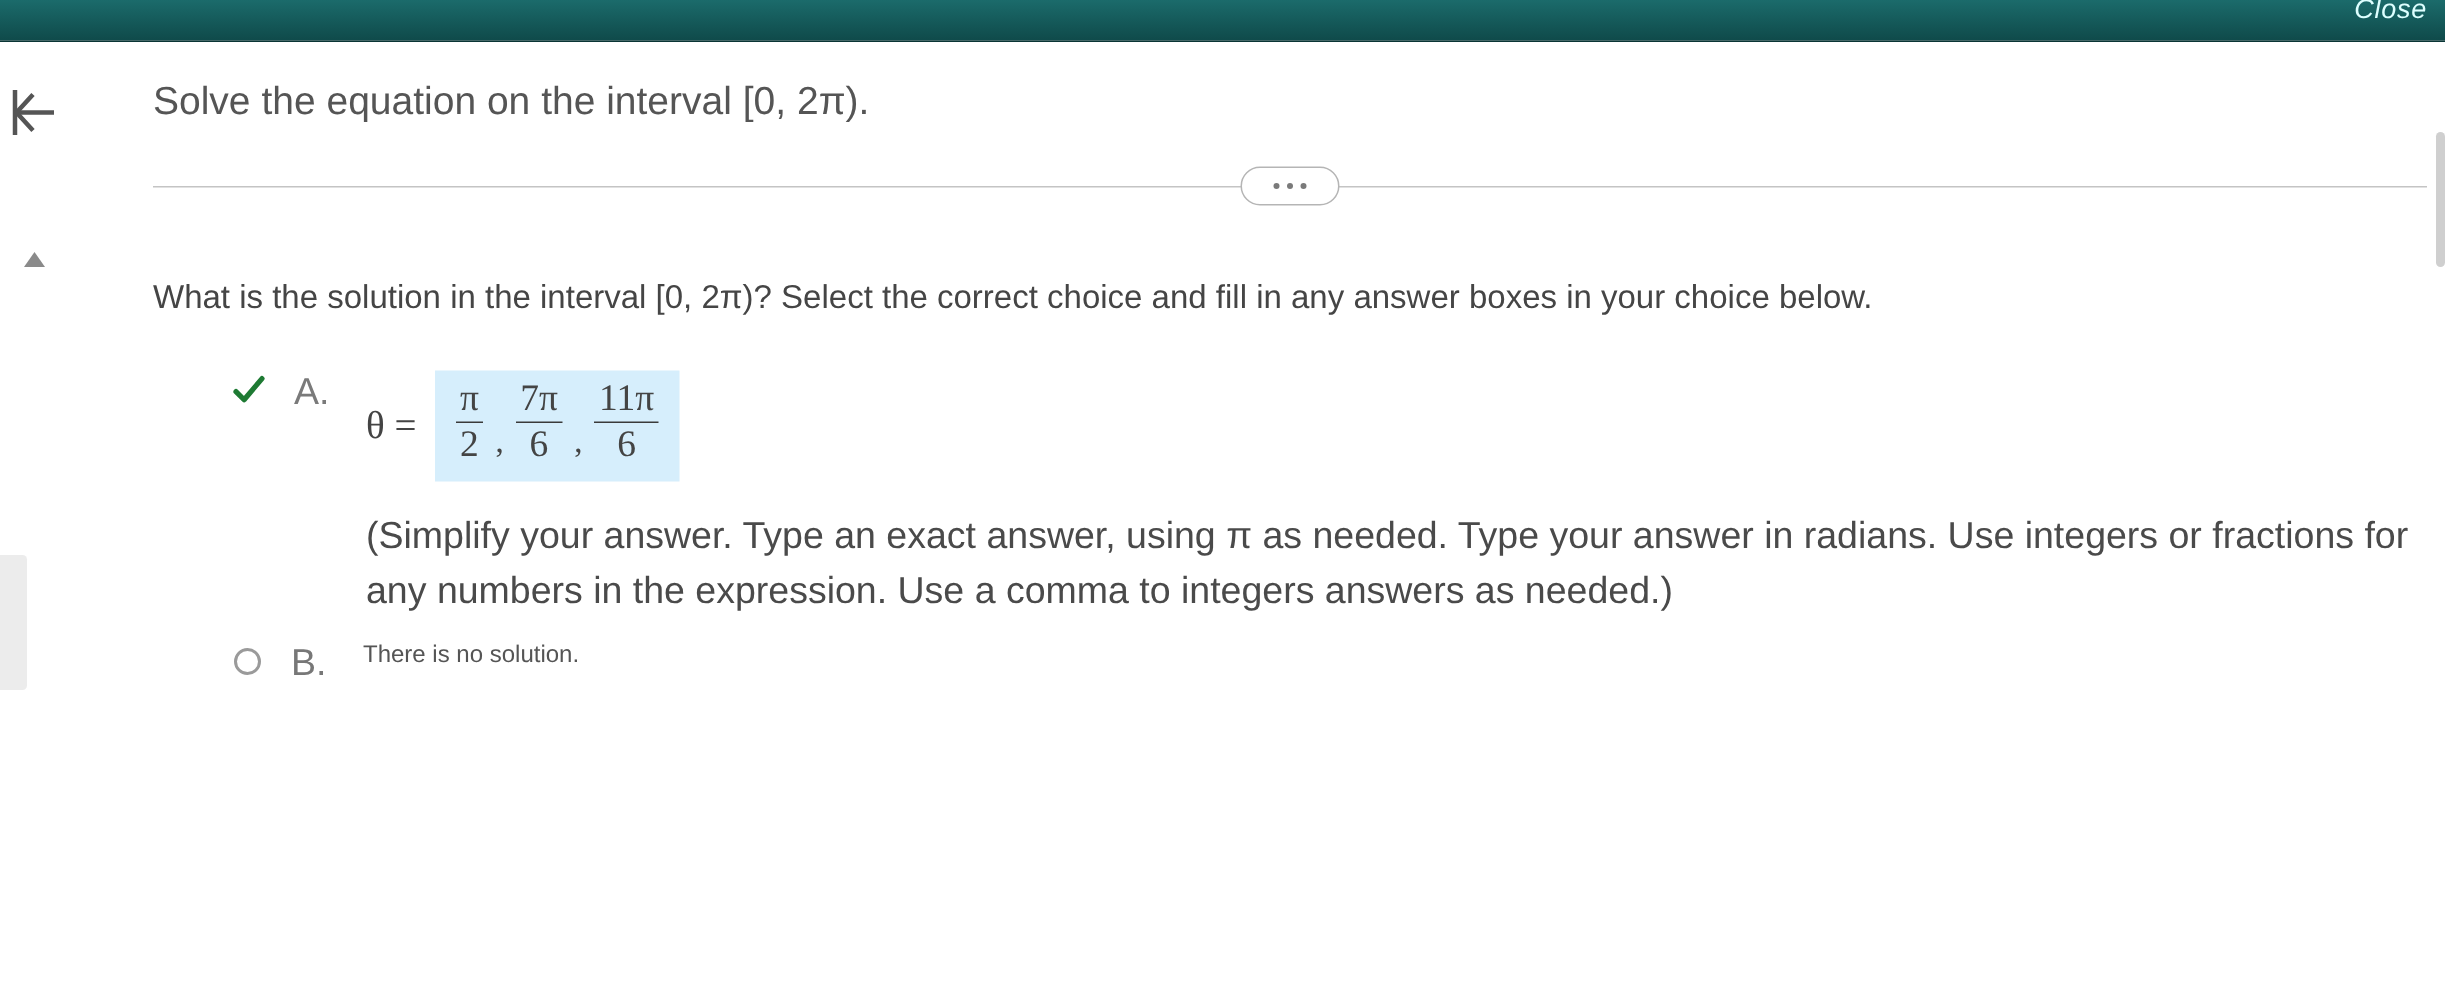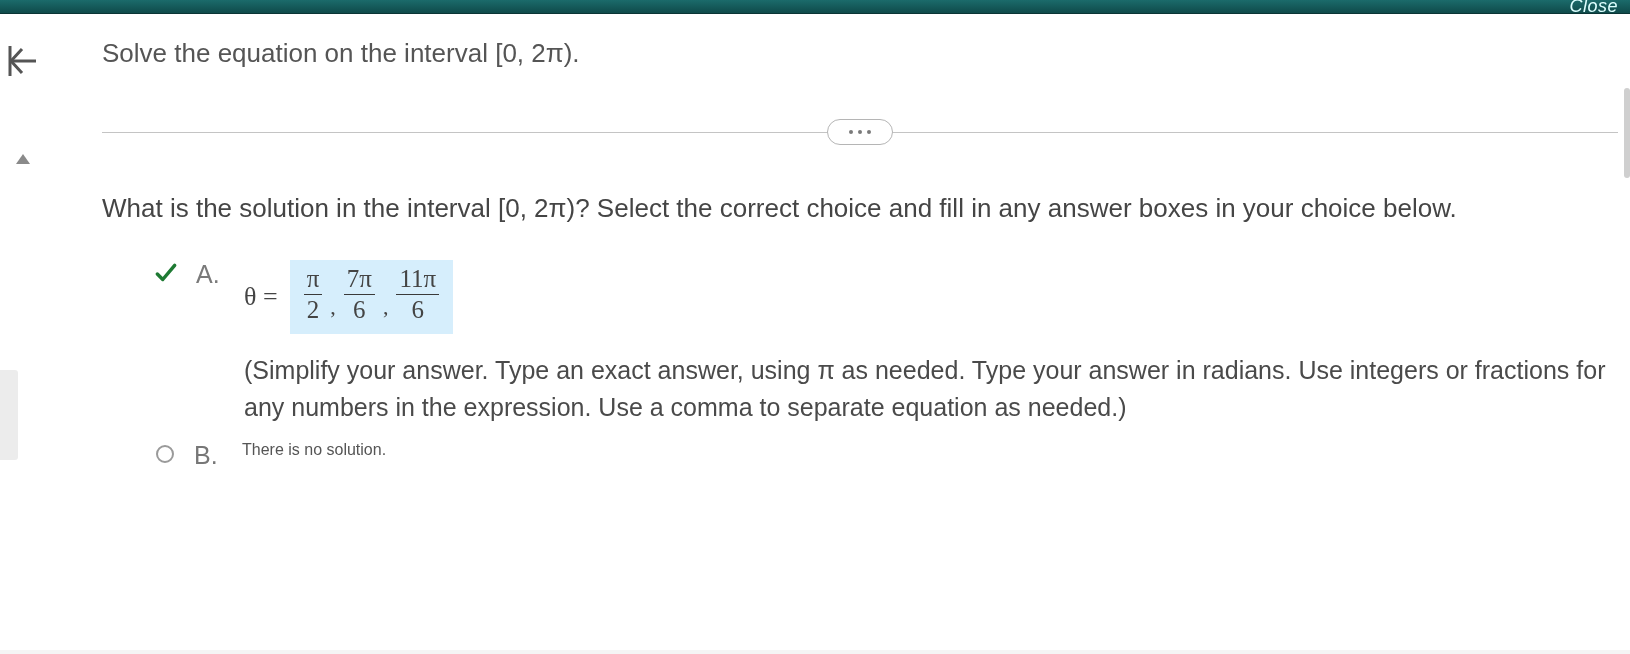--- a/index.html
+++ b/index.html
@@ -1,18 +1,18 @@
 <!DOCTYPE html>
 <html><head>
 <meta charset="utf-8">
 <style>
   * { box-sizing: border-box; margin: 0; padding: 0; }
   html, body { width: 1630px; height: 654px; font-family: Arial, Helvetica, sans-serif; background: #f5f5f5; overflow: hidden; }
   .topbar {
-    width: 100%; height: 14px;
+    width: 100%; height: 28px;
     background: linear-gradient(180deg, #1b6b6b 0%, #0f4a4a 100%);
     border-bottom: 1px solid #0a3535;
     position: relative;
     text-align: center;
   }
   .close-stub {
     position: absolute; right: 12px; top: -4px;
     color: #dff; font-size: 18px; font-style: italic; font-weight: 500;
     letter-spacing: 0.5px;
   }
@@ -39,21 +39,21 @@
     width: 0; height: 0;
     border-left: 7px solid transparent;
     border-right: 7px solid transparent;
     border-bottom: 10px solid #8a8a8a;
     cursor: pointer;
   }
   .content {
     flex: 1; padding: 24px 0 0 56px;
     color: #3f3f3f;
   }
-  .problem-stem { font-size: 26px; color: #555; margin-bottom: 46px; }
+  .problem-stem { font-size: 26px; color: #555; margin-bottom: 24px; }
   .equation {
     font-size: 27px; color: #555;
     margin-left: 46px; margin-bottom: 40px;
     letter-spacing: 0.4px;
   }
   .equation sup { font-size: 16px; vertical-align: super; }
   .divider-wrap {
     position: relative;
     height: 34px;
     margin: 0 12px 44px 0;
@@ -67,21 +67,21 @@
     position: absolute; left: 50%; top: 50%;
     transform: translate(-50%, -50%);
     background: #fff;
     border: 1px solid #b5b5b5;
     border-radius: 14px;
     width: 66px; height: 26px;
     display: flex; align-items: center; justify-content: center;
     gap: 5px; cursor: pointer;
   }
   .pill .dot { width: 4px; height: 4px; background: #7a7a7a; border-radius: 50%; }
-  .question { font-size: 26px; color: #454545; margin-bottom: 36px; padding-right: 6px; }
+  .question { font-size: 22px; color: #454545; margin-bottom: 36px; padding-right: 6px; }
   .choices { margin-left: 54px; }
   .choice-row { display: flex; align-items: flex-start; gap: 20px; margin-bottom: 14px; }
   .radio-a {
     width: 20px; height: 20px; border-radius: 50%;
     position: relative; margin-top: 6px;
     flex-shrink: 0;
   }
   .radio-a .check {
     position: absolute; left: -3px; top: -6px;
     width: 26px; height: 26px; color: #1e7a33;
@@ -189,21 +189,21 @@
                 <span class="den">6</span>
               </span>
               <span class="comma">,</span>
               <span class="frac">
                 <span class="num">11π</span>
                 <span class="bar"></span>
                 <span class="den">6</span>
               </span>
             </span>
           </div>
-          <div class="hint">(Simplify your answer. Type an exact answer, using π as needed. Type your answer in radians. Use integers or fractions for any numbers in the expression. Use a comma to separate equation as needed.)</div>
+          <div class="hint">(Simplify your answer. Type an exact answer, using π as needed. Type your answer in radians. Use integers or fractions for any numbers in the expression. Use a comma to integers answers as needed.)</div>
         </div>
       </div>
 
       <div class="choice-row" style="margin-top:14px">
         <div class="radio-b"></div>
         <div class="choice-letter gray">B.</div>
         <div class="nosol">There is no solution.</div>
       </div>
 
     </div>

